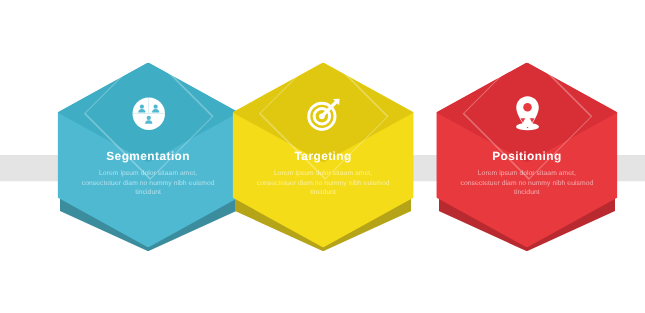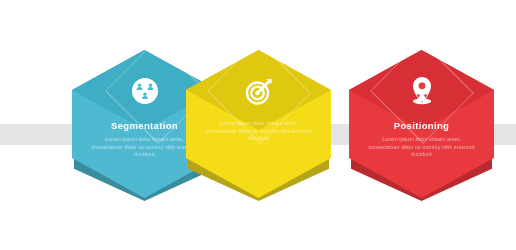--- a/index.html
+++ b/index.html
@@ -33,21 +33,21 @@
     top: 0;
     width: 516px;
     height: 250px;
   }
   .card {
     position: absolute;
     top: 50px;
     width: 145px;
     height: 155px;
   }
-  .card-1 { left: 72px; padding-left: 24px; }
+  .card-1 { left: 46px; }
   .card-2 { left: 186px; }
   .card-3 { left: 325px; margin-left: 24px; }
 
   .shadow {
     position: absolute;
     left: 2px;
     top: 105px;
     width: 141px;
     height: 46px;
     clip-path: polygon(0% 0%, 100% 0%, 100% 30%, 50% 100%, 0% 30%);
@@ -163,20 +163,21 @@
           <g fill="none" stroke="#ffffff" stroke-width="2.4">
             <circle cx="14.5" cy="18" r="10.5"></circle>
             <circle cx="14.5" cy="18" r="6.2"></circle>
           </g>
           <circle cx="14.5" cy="18" r="2.3" fill="#ffffff"></circle>
           <path d="M14.5 18 L27 5.5" stroke="#ffffff" stroke-width="2.6" stroke-linecap="round"></path>
           <path d="M23.4 4.2 L28.6 3.9 L28.3 9.1 Z" fill="#ffffff"></path>
         </svg>
       </div>
       <div class="text-wrap">
+        <div class="card-title">Targeting</div>
         <div class="card-desc">Lorem ipsum dolor sitaam amet, consectetuer diam no nummy nibh euismod tincidunt</div>
       </div>
     </div>
 
     <div class="card card-3">
       <div class="shadow" style="background:#b82a30"></div>
       <div class="hex" style="background:#e8393e"></div>
       <div class="hex-top" style="background:#d82f36"></div>
       <div class="diamond-outline"></div>
       <div class="icon-wrap">

